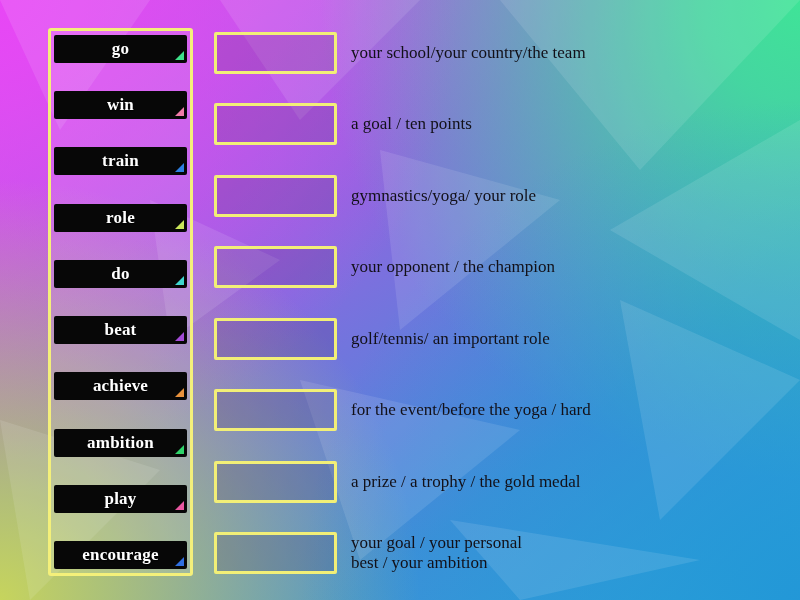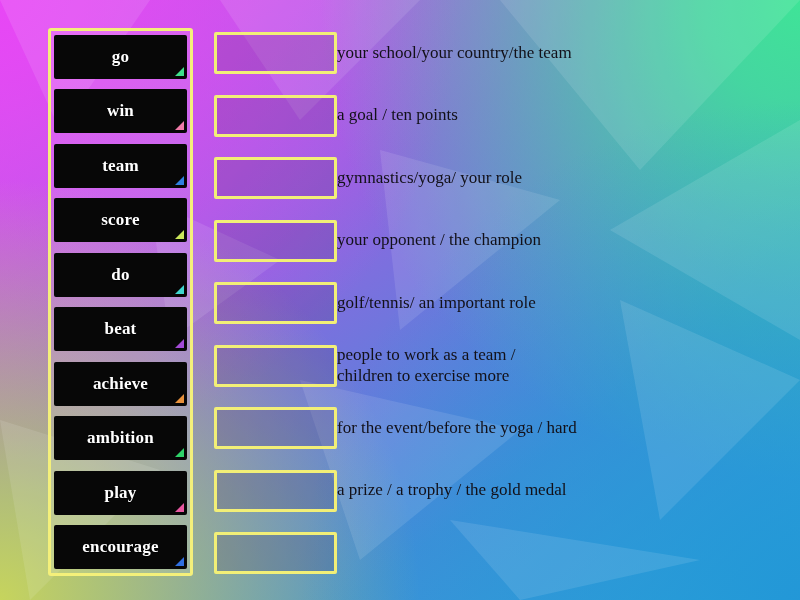--- a/index.html
+++ b/index.html
@@ -54,21 +54,21 @@
     border: 3px solid #f4f07a;
     border-radius: 3px;
     background: rgba(255,255,255,0.10);
     padding: 4px 3px;
     display: flex;
     flex-direction: column;
     justify-content: space-between;
   }
   .word-card {
     position: relative;
-    height: 44px;
+    height: 28px;
     background: #070707;
     border-radius: 2px;
     display: flex;
     align-items: center;
     justify-content: center;
     color: #ffffff;
     font-weight: bold;
     font-size: 17px;
     letter-spacing: 0.2px;
     text-shadow: 0 1px 1px rgba(0,0,0,0.8);
@@ -106,21 +106,21 @@
     flex: 0 0 auto;
     width: 123px;
     height: 42px;
     box-sizing: border-box;
     border: 3px solid #f2ef77;
     border-radius: 2px;
     background: rgba(60,30,80,0.17);
     cursor: pointer;
   }
   .answer-text {
-    margin-left: 0;
+    margin-left: 14px;
     color: #121018;
     font-size: 17px;
     line-height: 1.18;
     max-width: 420px;
     white-space: pre-line;
     user-select: none;
   }
 </style>
 </head>
 <body>
@@ -148,25 +148,25 @@
 <div id="word-column" style="border-color: rgb(244, 240, 122);">
     <div class="word-card">
       <span>go</span>
       <span class="corner-tri" style="border-bottom-color: rgb(62, 224, 138);"></span>
     </div>
     <div class="word-card">
       <span>win</span>
       <span class="corner-tri" style="border-bottom-color: rgb(240, 122, 168);"></span>
     </div>
     <div class="word-card">
-      <span>team</span>
+      <span>train</span>
       <span class="corner-tri" style="border-bottom-color: rgb(47, 127, 224);"></span>
     </div>
     <div class="word-card">
-      <span>score</span>
+      <span>role</span>
       <span class="corner-tri" style="border-bottom-color: rgb(201, 230, 89);"></span>
     </div>
     <div class="word-card">
       <span>do</span>
       <span class="corner-tri" style="border-bottom-color: rgb(63, 214, 207);"></span>
     </div>
     <div class="word-card">
       <span>beat</span>
       <span class="corner-tri" style="border-bottom-color: rgb(163, 75, 214);"></span>
     </div>
@@ -204,27 +204,24 @@
     <div class="answer-row">
       <div class="drop-zone" style="border-color: rgb(242, 239, 119);"></div>
       <div class="answer-text">your opponent / the champion</div>
     </div>
     <div class="answer-row">
       <div class="drop-zone" style="border-color: rgb(242, 239, 119);"></div>
       <div class="answer-text">golf/tennis/ an important role</div>
     </div>
     <div class="answer-row">
       <div class="drop-zone" style="border-color: rgb(242, 239, 119);"></div>
-      <div class="answer-text">people to work as a team /
-children to exercise more</div>
-    </div>
-    <div class="answer-row">
-      <div class="drop-zone" style="border-color: rgb(242, 239, 119);"></div>
       <div class="answer-text">for the event/before the yoga / hard</div>
     </div>
     <div class="answer-row">
       <div class="drop-zone" style="border-color: rgb(242, 239, 119);"></div>
       <div class="answer-text">a prize / a trophy / the gold medal</div>
     </div>
     <div class="answer-row">
       <div class="drop-zone" style="border-color: rgb(242, 239, 119);"></div>
+      <div class="answer-text">your goal / your personal
+best / your ambition</div>
     </div>
   </div>
 
 </body></html>

